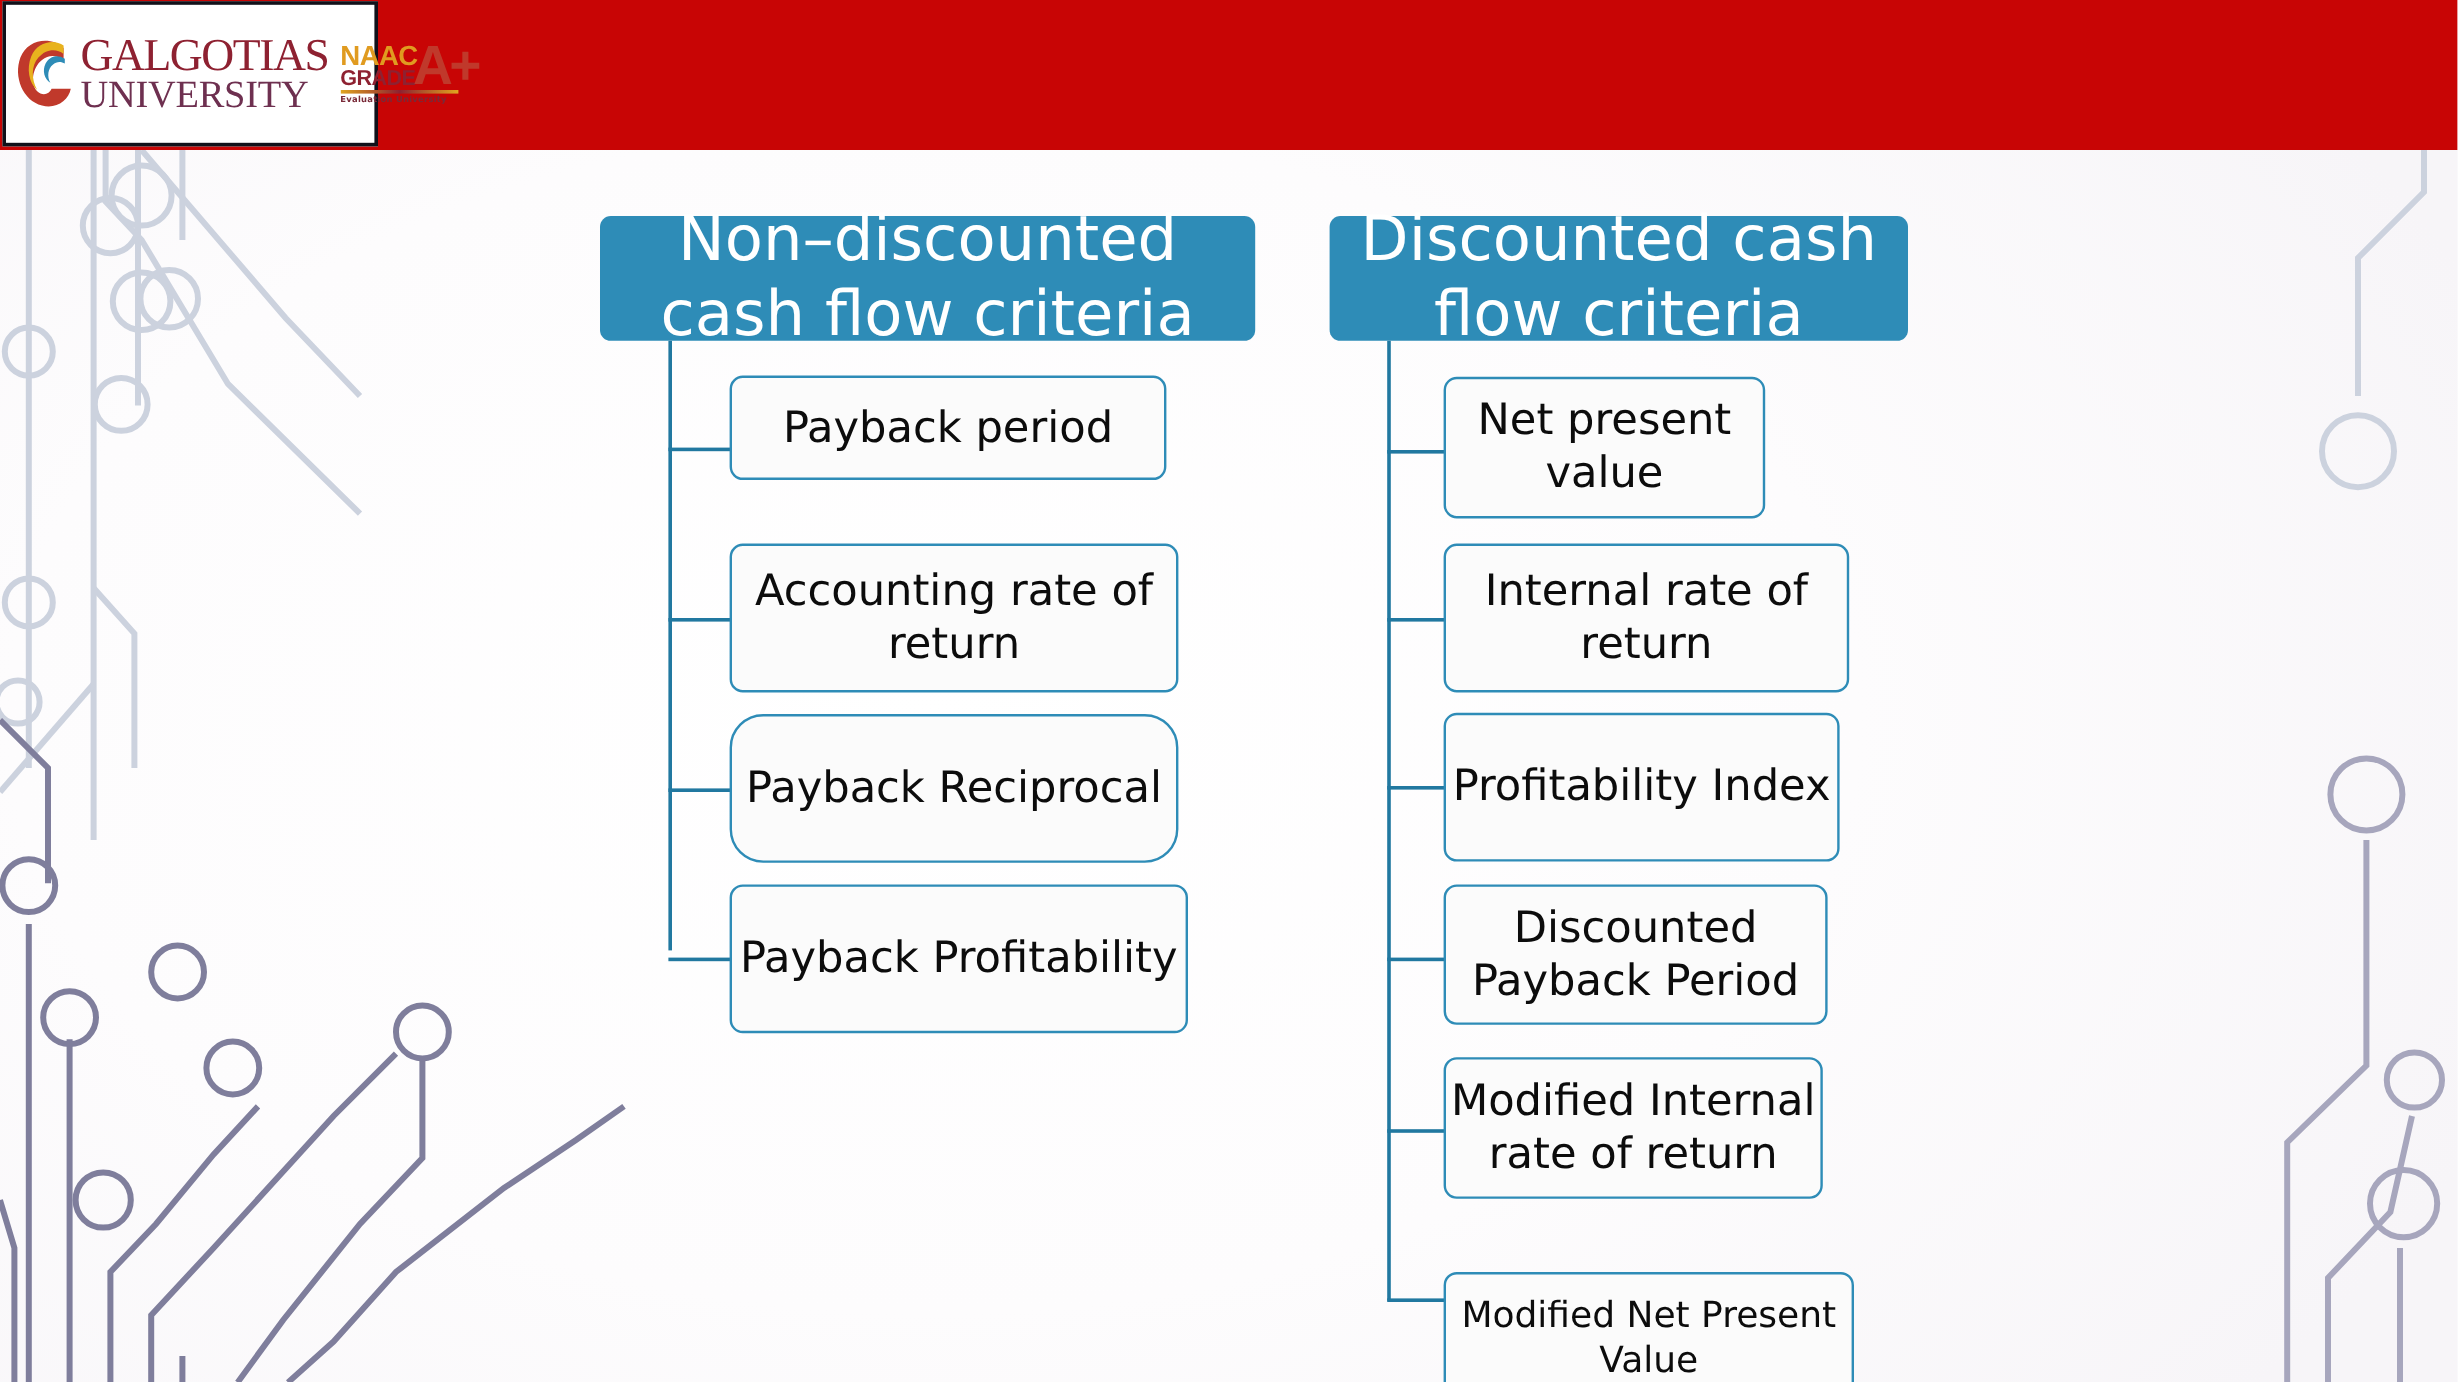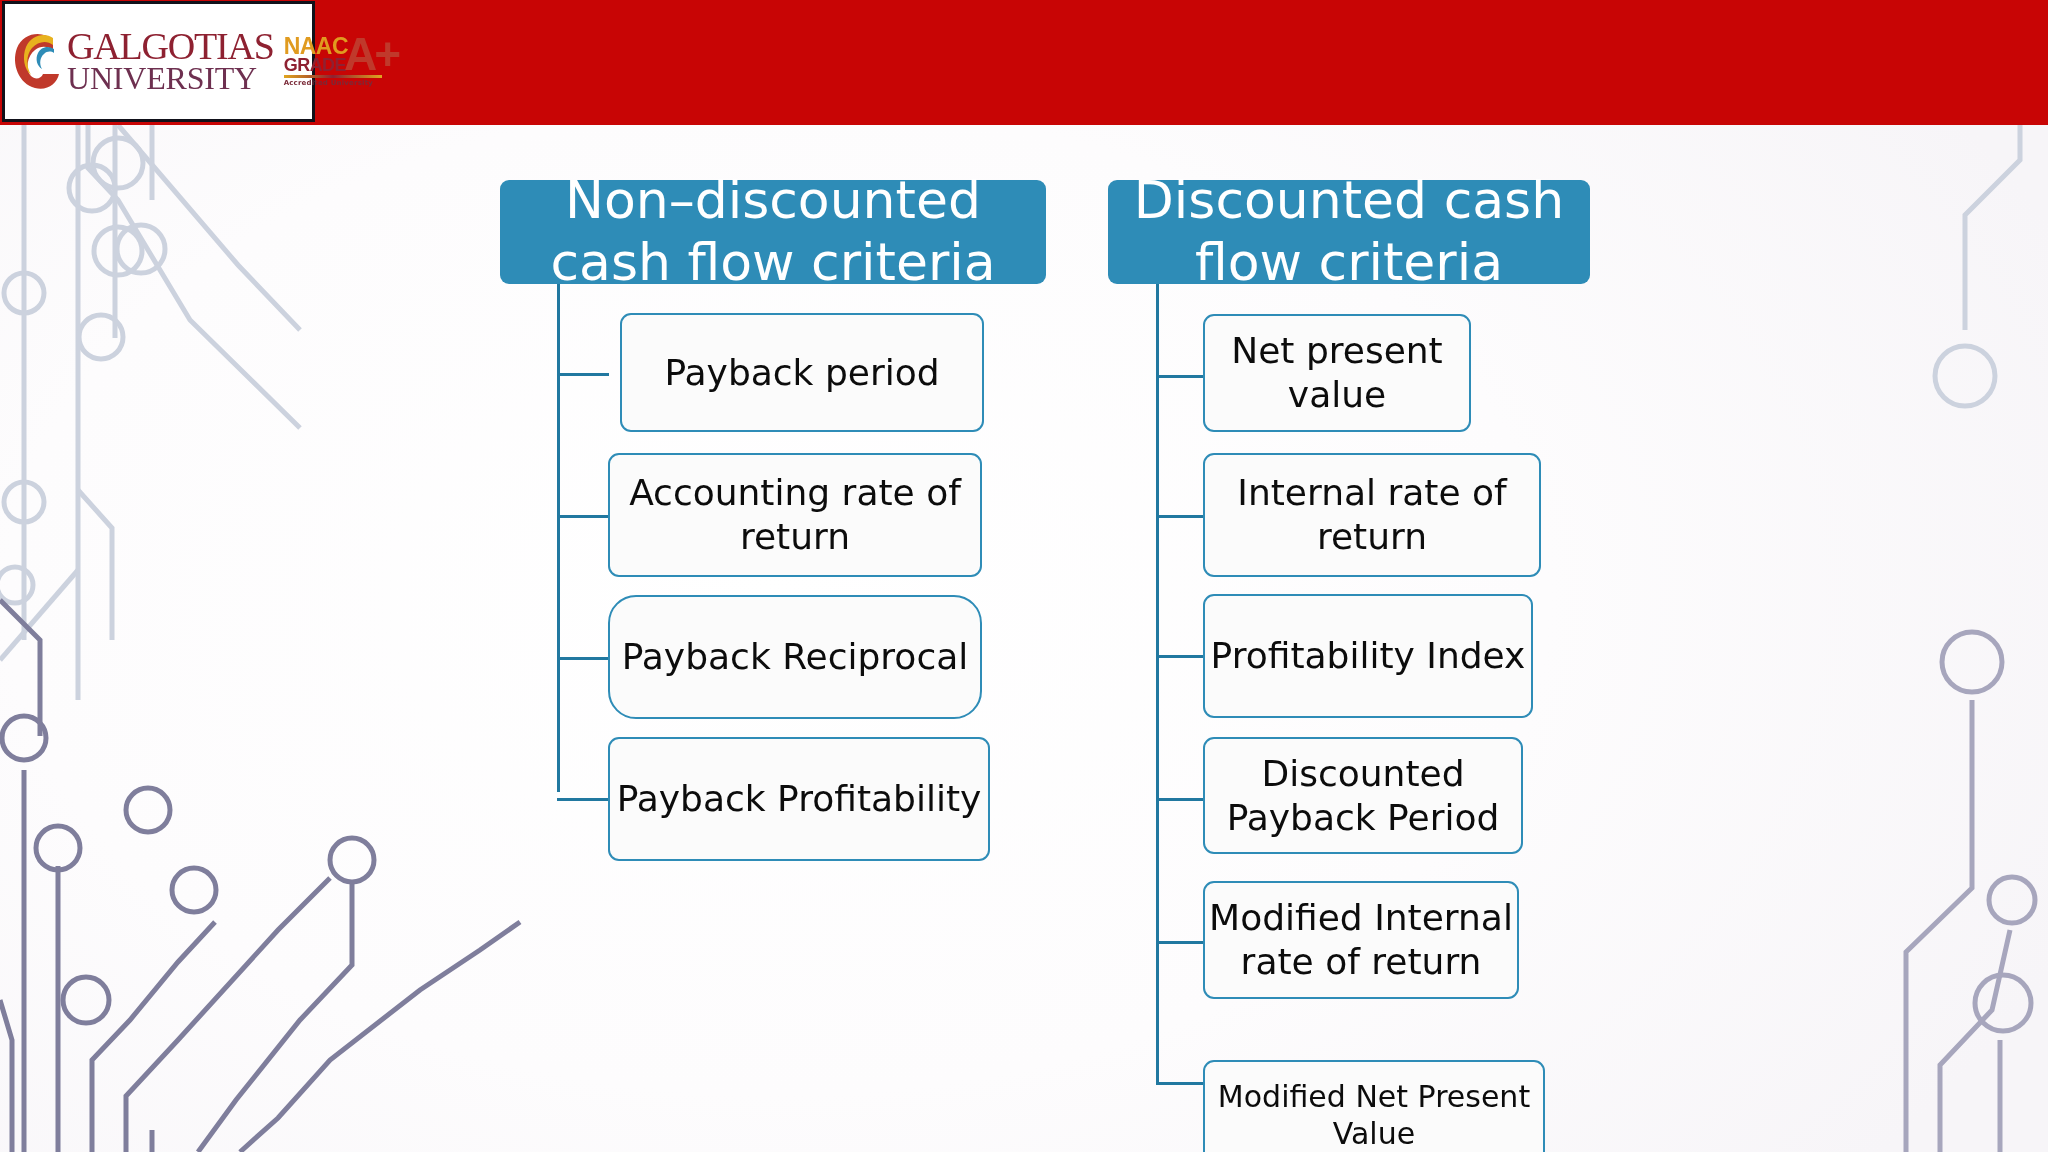--- a/index.html
+++ b/index.html
@@ -173,31 +173,31 @@
     </div>
     <div class="naac">
       <div class="naac-rows">
         <div class="naac-txt">
           <span class="naac-1">NAAC</span>
           <span class="naac-2">GRADE</span>
         </div>
         <span class="naac-ap">A+</span>
       </div>
       <div class="naac-bar"></div>
-      <span class="naac-sub">Accredited University</span>
+      <span class="naac-sub">Evaluation University</span>
     </div>
   </div>
 
   <div class="col">
     <div class="cat-box" style="left:500px;top:180px;width:546px;height:104px;">Non–discounted cash flow criteria</div>
 
     <div class="connector trunk" style="left:557px;top:284px;height:508px;"></div>
 
     <div class="connector branch" style="left:557px;top:373px;width:52px;"></div>
-    <div class="leaf-box" style="left:608px;top:313px;width:364px;height:119px;margin-left:12px;">
+    <div class="leaf-box" style="left:608px;top:313px;width:364px;height:87px;">
         <span>Payback period</span>
       </div>
 
     <div class="connector branch" style="left:557px;top:515px;width:52px;"></div>
     <div class="leaf-box" style="left:608px;top:453px;width:374px;height:124px;">
         <span>Accounting rate of return</span>
       </div>
 
     <div class="connector branch" style="left:557px;top:657px;width:52px;"></div>
     <div class="leaf-box" style="left:608px;top:595px;width:374px;height:124px;border-radius:28px;">

